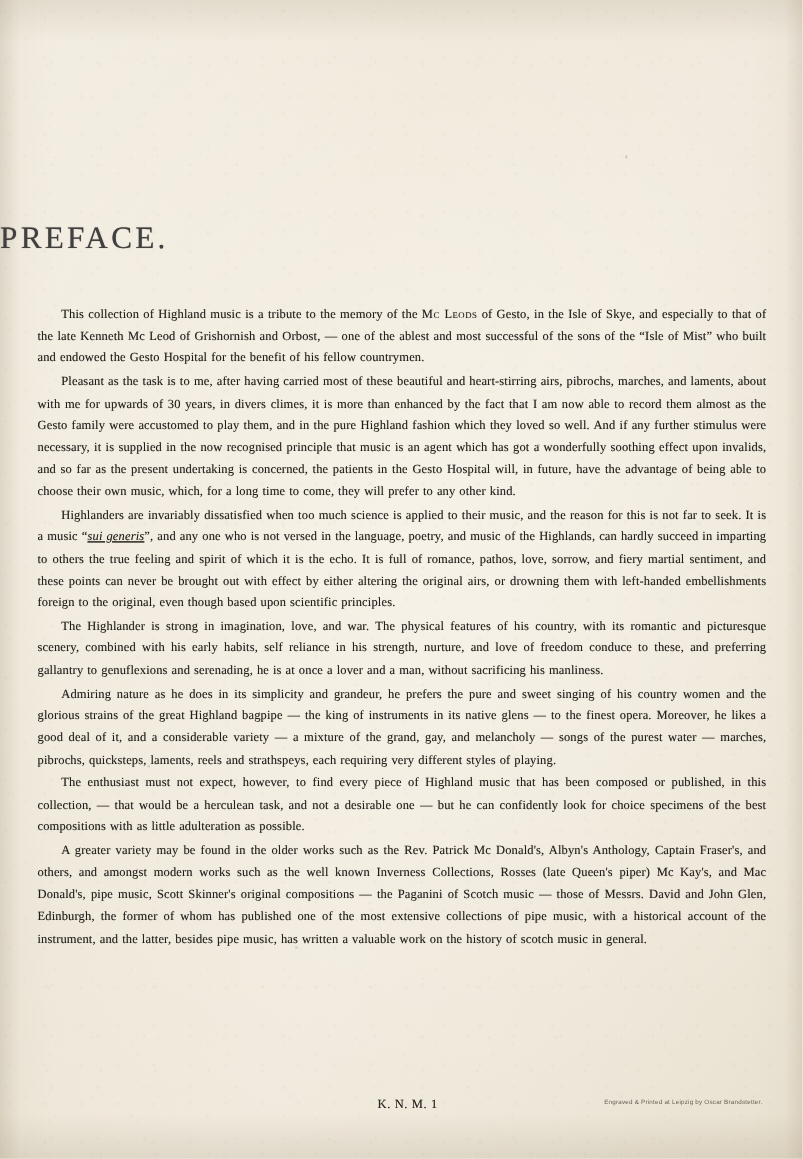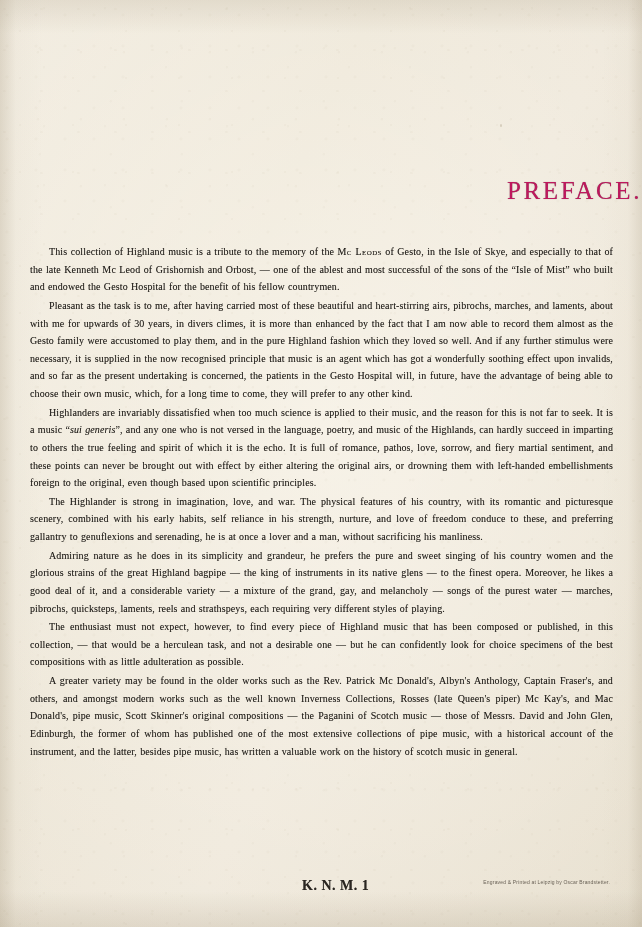--- a/index.html
+++ b/index.html
@@ -54,25 +54,25 @@
     inset: 0;
     z-index: 3;
   }
 
   
   .title {
     position: absolute;
     top: 160px;
     left: 0;
     width: 100%;
-    text-align: right;
+    text-align: left;
     font-size: 25px;
     letter-spacing: 2.6px;
     font-weight: 400;
-    color: #be185d;
+    color: #404040;
     text-shadow: 0 0 0.7px rgba(20,18,16,0.55);
   }
 
   
   .body-block {
     position: absolute;
     top: 243px;
     left: 30px;
     width: 583px;
   }
@@ -92,30 +92,31 @@
   }
   p.para:last-child {
     margin-bottom: 12px;
   }
   .smallcaps {
     font-variant: small-caps;
     letter-spacing: 0.4px;
   }
   .ital {
     font-style: italic;
+    text-decoration: underline;
   }
 
   
   .footer-plate {
     position: absolute;
     left: 302px;
     top: 878px;
-    font-size: 14px;
+    font-size: 10px;
     letter-spacing: 0.5px;
-    font-weight: 700;
+    font-weight: 400;
     color: #2a2621;
     text-shadow: 0 0 0.5px rgba(42,38,33,0.5);
     text-align: center;
   }
   .footer-imprint {
     position: absolute;
     right: 32px;
     top: 879px;
     font-size: 5px;
     letter-spacing: 0.18px;

